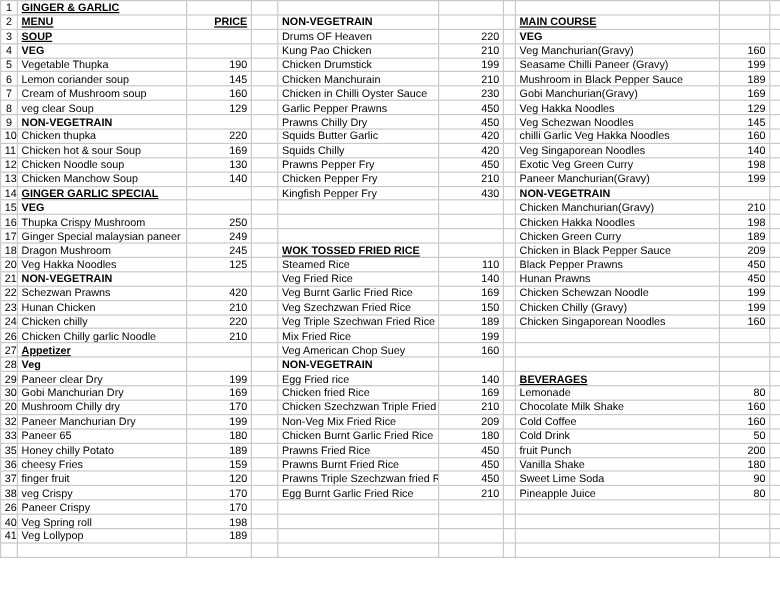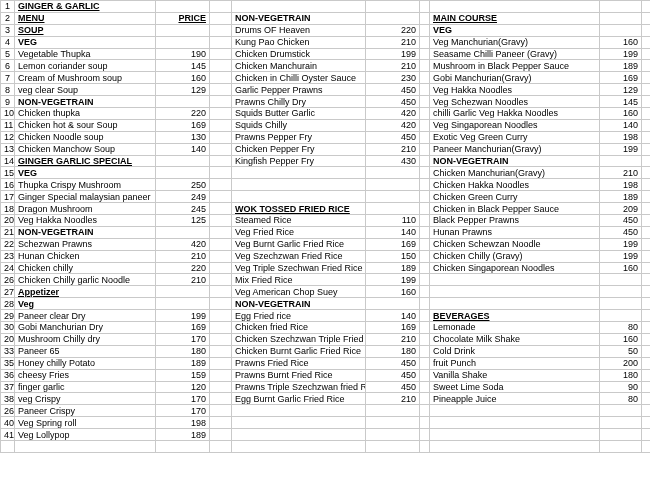--- a/index.html
+++ b/index.html
@@ -413,20 +413,32 @@
           <td class="price kind-none">170</td>
           <td class="gap"></td>
           <td class="lab kind-item">Chicken Szechzwan Triple Fried ric</td>
           <td class="price kind-none">210</td>
           <td class="gap"></td>
           <td class="lab kind-item">Chocolate Milk Shake</td>
           <td class="price kind-none">160</td>
           <td class="gap"></td>
         </tr>
         <tr>
+          <td class="rownum">32</td>
+          <td class="lab kind-item">Paneer Manchurian Dry</td>
+          <td class="price kind-none">199</td>
+          <td class="gap"></td>
+          <td class="lab kind-item">Non-Veg Mix Fried Rice</td>
+          <td class="price kind-none">209</td>
+          <td class="gap"></td>
+          <td class="lab kind-item">Cold Coffee</td>
+          <td class="price kind-none">160</td>
+          <td class="gap"></td>
+        </tr>
+        <tr>
           <td class="rownum">33</td>
           <td class="lab kind-item">Paneer 65</td>
           <td class="price kind-none">180</td>
           <td class="gap"></td>
           <td class="lab kind-item">Chicken Burnt Garlic Fried Rice</td>
           <td class="price kind-none">180</td>
           <td class="gap"></td>
           <td class="lab kind-item">Cold Drink</td>
           <td class="price kind-none">50</td>
           <td class="gap"></td>
@@ -450,21 +462,21 @@
           <td class="gap"></td>
           <td class="lab kind-item">Prawns Burnt Fried Rice</td>
           <td class="price kind-none">450</td>
           <td class="gap"></td>
           <td class="lab kind-item">Vanilla Shake</td>
           <td class="price kind-none">180</td>
           <td class="gap"></td>
         </tr>
         <tr>
           <td class="rownum">37</td>
-          <td class="lab kind-item">finger garlic</td>
+          <td class="lab kind-item">finger fruit</td>
           <td class="price kind-none">120</td>
           <td class="gap"></td>
           <td class="lab kind-item">Prawns Triple Szechzwan fried Ric</td>
           <td class="price kind-none">450</td>
           <td class="gap"></td>
           <td class="lab kind-item">Sweet Lime Soda</td>
           <td class="price kind-none">90</td>
           <td class="gap"></td>
         </tr>
         <tr>

